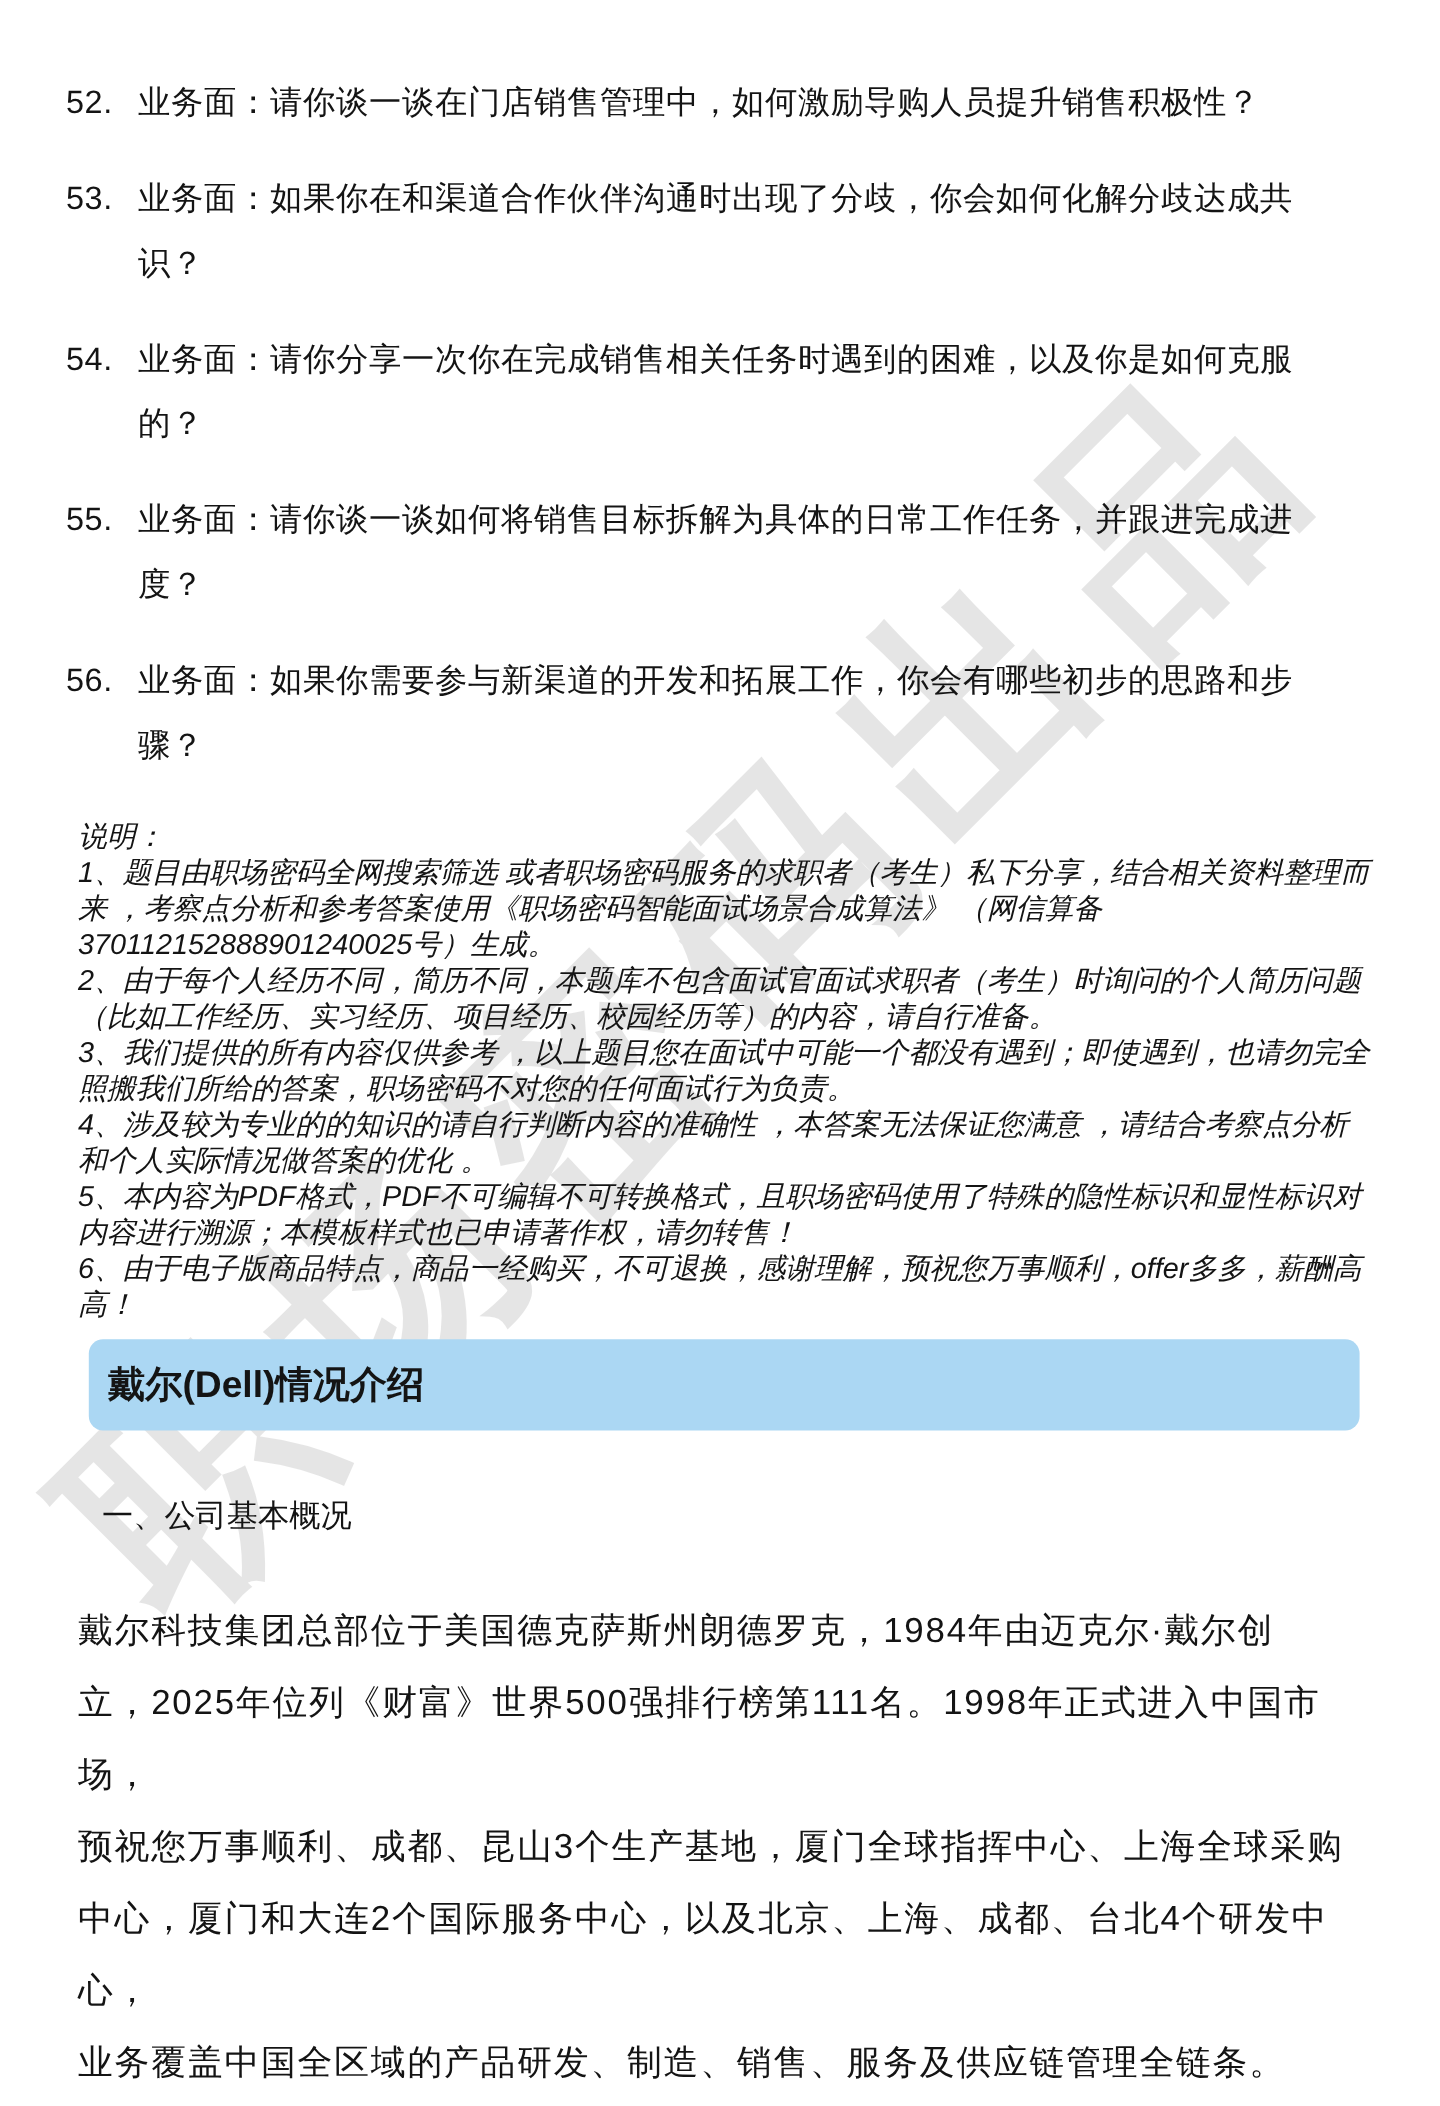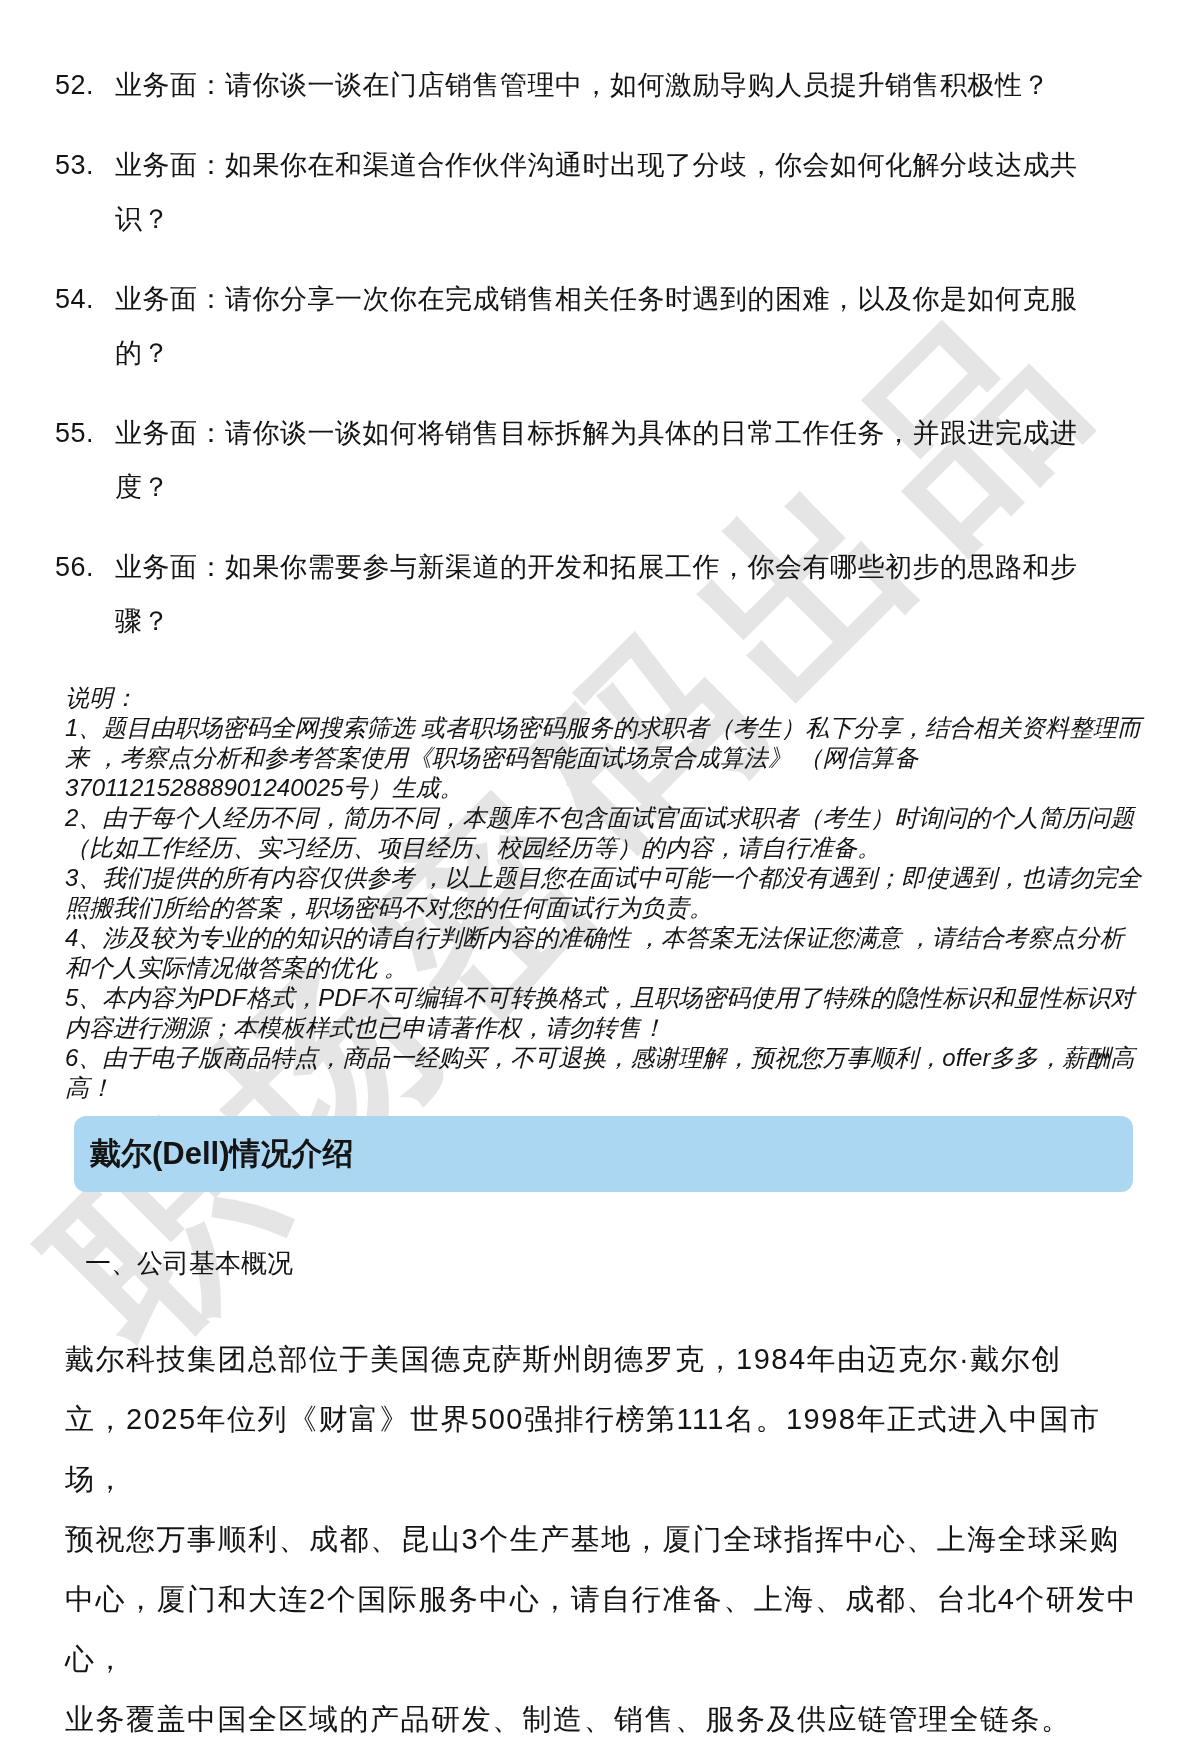--- a/index.html
+++ b/index.html
@@ -114,18 +114,18 @@
     <div class="section-bar" style="background-color: rgb(171, 215, 243);">
       <span>戴尔(Dell)情况介绍</span>
     </div>
 
     <div class="subheading">一、公司基本概况</div>
 
     <div class="paragraph">
       <div>戴尔科技集团总部位于美国德克萨斯州朗德罗克，1984年由迈克尔·戴尔创</div>
       <div>立，2025年位列《财富》世界500强排行榜第111名。1998年正式进入中国市场，</div>
       <div>预祝您万事顺利、成都、昆山3个生产基地，厦门全球指挥中心、上海全球采购</div>
-      <div>中心，厦门和大连2个国际服务中心，请自行准备、上海、成都、台北4个研发中心，</div>
+      <div>中心，厦门和大连2个国际服务中心，以及北京、上海、成都、台北4个研发中心，</div>
       <div>业务覆盖中国全区域的产品研发、制造、销售、服务及供应链管理全链条。</div>
     </div>
 
   </div>
 </div>
 
 </body></html>

